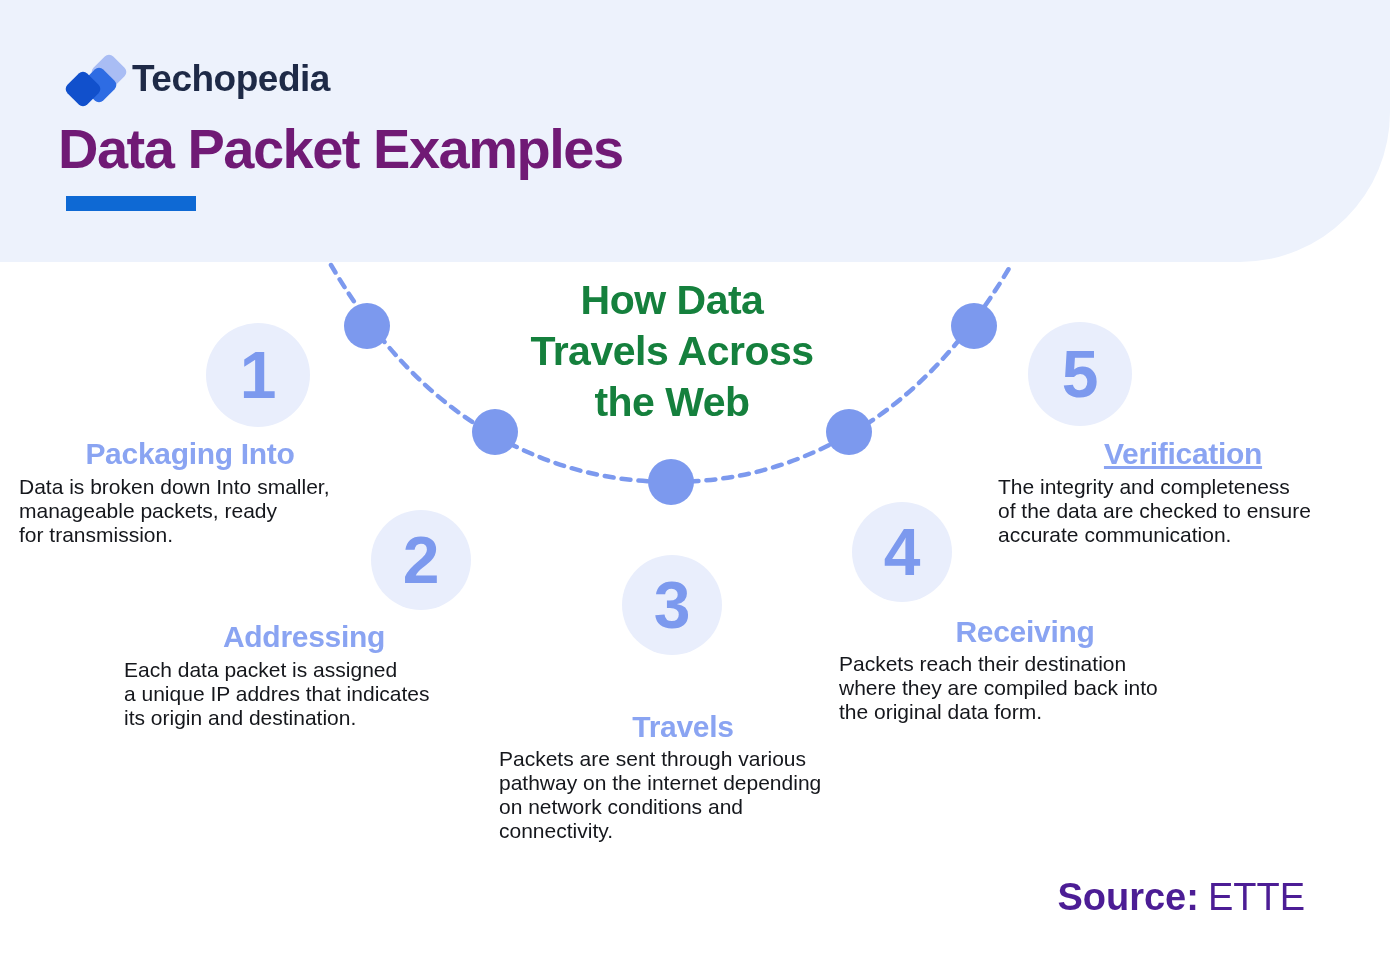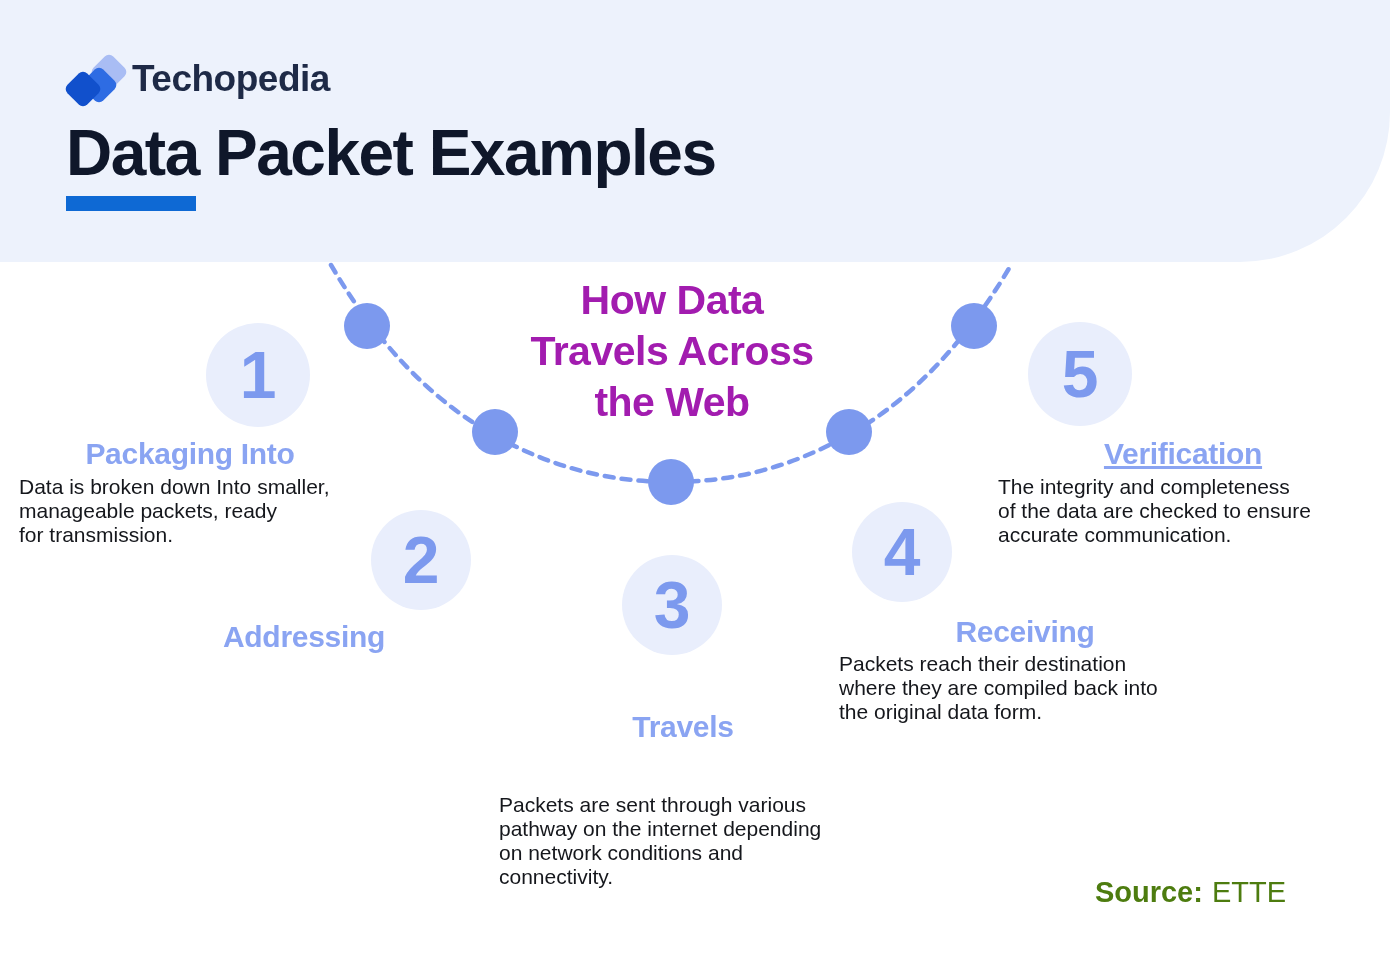--- a/index.html
+++ b/index.html
@@ -42,24 +42,24 @@
   .logo-sq.mid   { left: 23px; top: 25px; background: #2E6CE3; }
   .logo-sq.dark  { left: 7px;  top: 29px; background: #1150CC; }
   .brand-name {
     font-size: 37px;
     font-weight: 800;
     color: #1E2A47;
     letter-spacing: -0.5px;
   }
   .page-title {
     position: absolute;
-    left: 66px; top: 116px;
-    font-size: 64px;
+    left: 58px; top: 116px;
+    font-size: 56px;
     font-weight: 800;
-    color: #0f172a;
+    color: #701a75;
     letter-spacing: -1.5px;
     white-space: nowrap;
   }
   .title-underline {
     position: absolute;
     left: 66px; top: 196px;
     width: 130px; height: 15px;
     background: #0E69D4;
   }
 
@@ -72,21 +72,21 @@
 
   
   .center-title {
     position: absolute;
     left: 472px; top: 275px;
     width: 400px;
     text-align: center;
     font-size: 41px;
     font-weight: 700;
     line-height: 51px;
-    color: #a21caf;
+    color: #15803d;
     white-space: pre-line;
     letter-spacing: -0.5px;
   }
 
   
   .num-circle {
     position: absolute;
     border-radius: 50%;
     background: #E9EEFC;
     display: flex;
@@ -116,36 +116,36 @@
   .circle-1 { left: 206px; top: 323px; width: 104px; height: 104px; }
   .heading-1 { left: 30px;  top: 437px; width: 320px; }
   .body-1    { left: 19px;  top: 475px; width: 340px; }
 
   .circle-2 { left: 371px; top: 510px; width: 100px; height: 100px; }
   .heading-2 { left: 154px; top: 620px; width: 300px; }
   .body-2    { left: 124px; top: 658px; width: 360px; }
 
   .circle-3 { left: 622px; top: 555px; width: 100px; height: 100px; }
   .heading-3 { left: 533px; top: 710px; width: 300px; }
-  .body-3    { left: 499px; top: 747px; width: 368px; margin-top: 46px; }
+  .body-3    { left: 499px; top: 747px; width: 368px; }
 
   .circle-4 { left: 852px; top: 502px; width: 100px; height: 100px; }
   .heading-4 { left: 875px; top: 615px; width: 300px; }
   .body-4    { left: 839px; top: 652px; width: 372px; }
 
   .circle-5 { left: 1028px; top: 322px; width: 104px; height: 104px; }
   .heading-5 { left: 1033px; top: 437px; width: 300px; text-decoration: underline; }
   .body-5    { left: 998px;  top: 475px; width: 370px; }
 
   
   .source-line {
     position: absolute;
-    right: 104px; top: 876px;
-    font-size: 29px;
-    color: #4d7c0f;
+    right: 85px; top: 876px;
+    font-size: 38px;
+    color: #4c1d95;
     white-space: nowrap;
   }
   .source-label { font-weight: 700; }
   .source-value { font-weight: 400; margin-left: 9px; }
 </style>
 </head>
 <body>
 
 <div id="canvas">
 
@@ -184,20 +184,23 @@
   </div>
   <div class="step-heading heading-1">Packaging Into</div>
   <div class="step-body body-1">Data is broken down Into smaller,
 manageable packets, ready
 for transmission.</div>
 
   <div class="num-circle circle-2">
     <span>2</span>
   </div>
   <div class="step-heading heading-2">Addressing</div>
+  <div class="step-body body-2">Each data packet is assigned
+a unique IP addres that indicates
+its origin and destination.</div>
 
   <div class="num-circle circle-3">
     <span>3</span>
   </div>
   <div class="step-heading heading-3">Travels</div>
   <div class="step-body body-3">Packets are sent through various
 pathway on the internet depending
 on network conditions and
 connectivity.</div>
 

